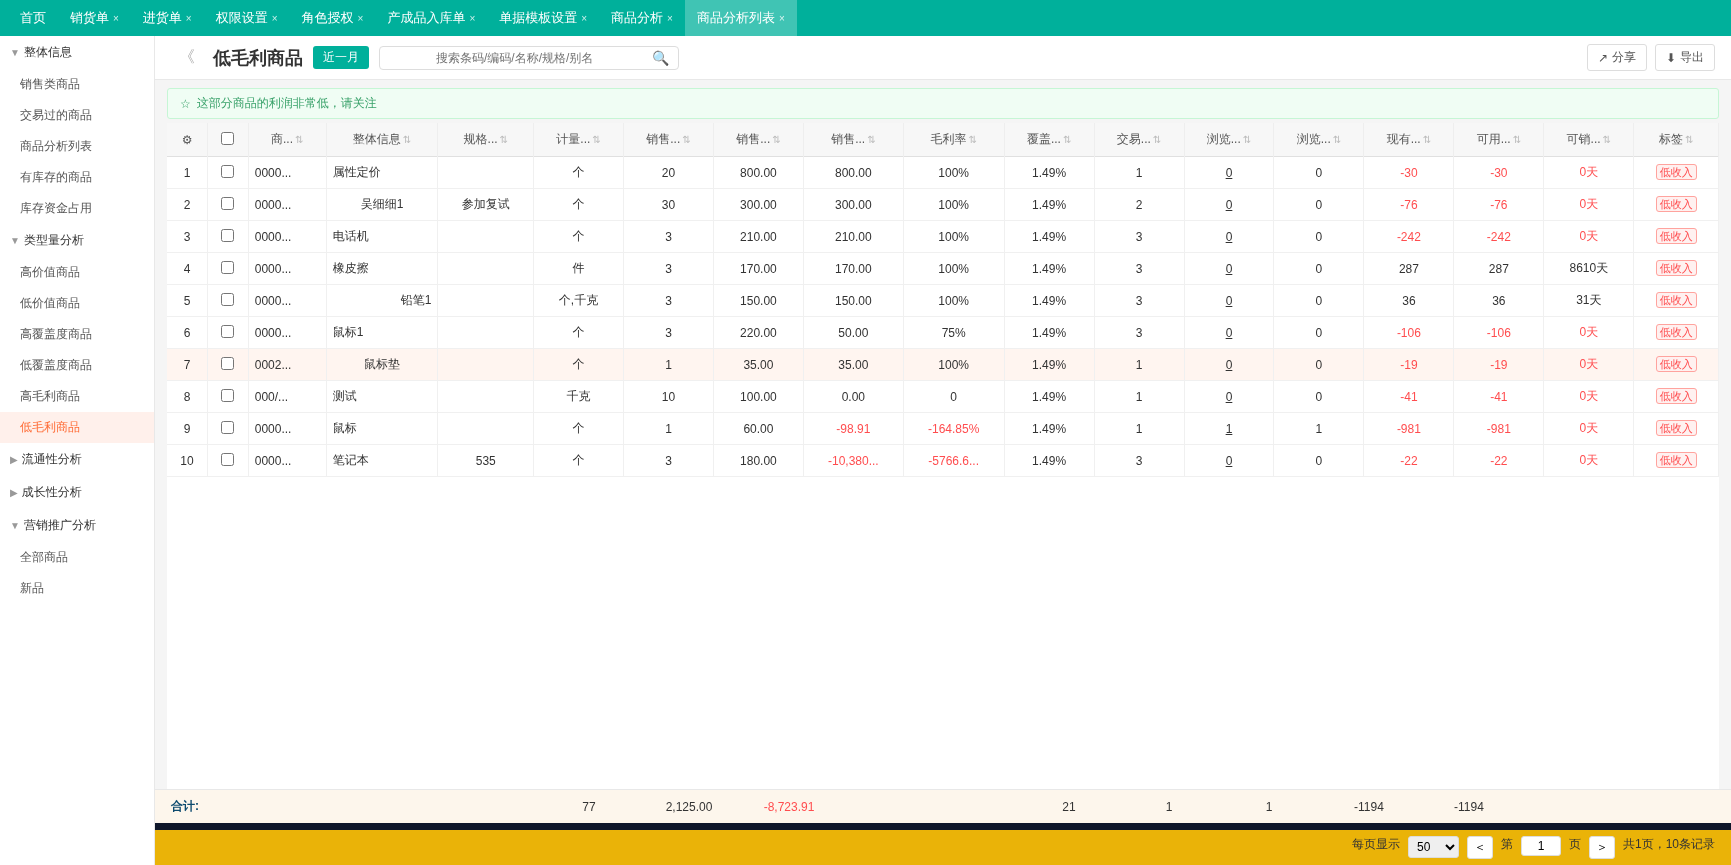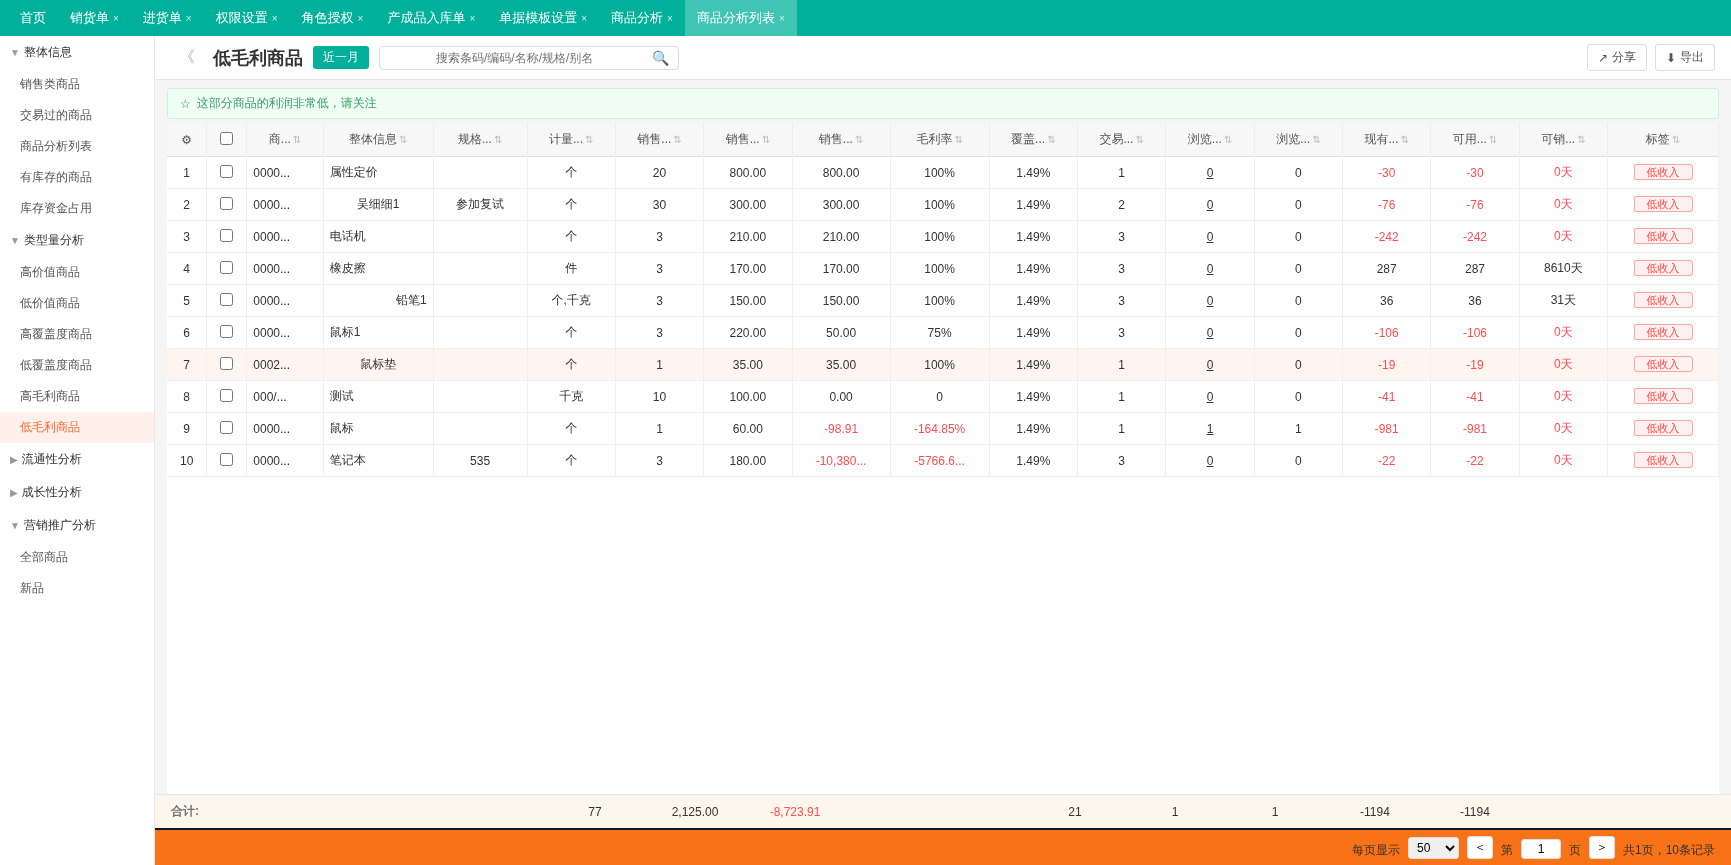--- a/index.html
+++ b/index.html
@@ -181,44 +181,44 @@
       text-align: center;
       border-right: 1px solid #f0f0f0;
       white-space: nowrap;
     }
     .data-table tbody td.left { text-align: left; }
     .data-table .tag-red {
       color: #ff4d4f;
       background: #fff1f0;
       border: 1px solid #ffa39e;
       border-radius: 3px;
-      padding: 1px 12px;
+      padding: 1px 3px;
       font-size: 11px;
     }
     .data-table .link { color: #333; text-decoration: underline; cursor: pointer; }
 
     
     .footer-total {
       background: #fdf6ec;
       border-top: 1px solid #e8e8e8;
       display: flex;
       align-items: center;
       padding: 8px 16px;
       font-size: 12px;
       gap: 20px;
     }
-    .footer-total .total-label { color: #737373; font-weight: bold; margin-right: 16px; text-align: center; }
+    .footer-total .total-label { color: #0c4a6e; font-weight: bold; margin-right: 10px; text-align: center; }
     .footer-total .total-value { min-width: 80px; text-align: center; }
 
     
     .pagination-bar {
-      background: #f97316;
-      border-top: 2px solid #0f172a;
-      display: flex;
-      align-items: flex-end;
+      background: #eab308;
+      border-top: 7px solid #0f172a;
+      display: flex;
+      align-items: flex-start;
       justify-content: flex-end;
       padding: 6px 16px;
       gap: 8px;
       font-size: 12px;
     }
     .pagination-bar select {
       border: 1px solid #ddd;
       border-radius: 3px;
       padding: 2px 4px;
       font-size: 12px;

